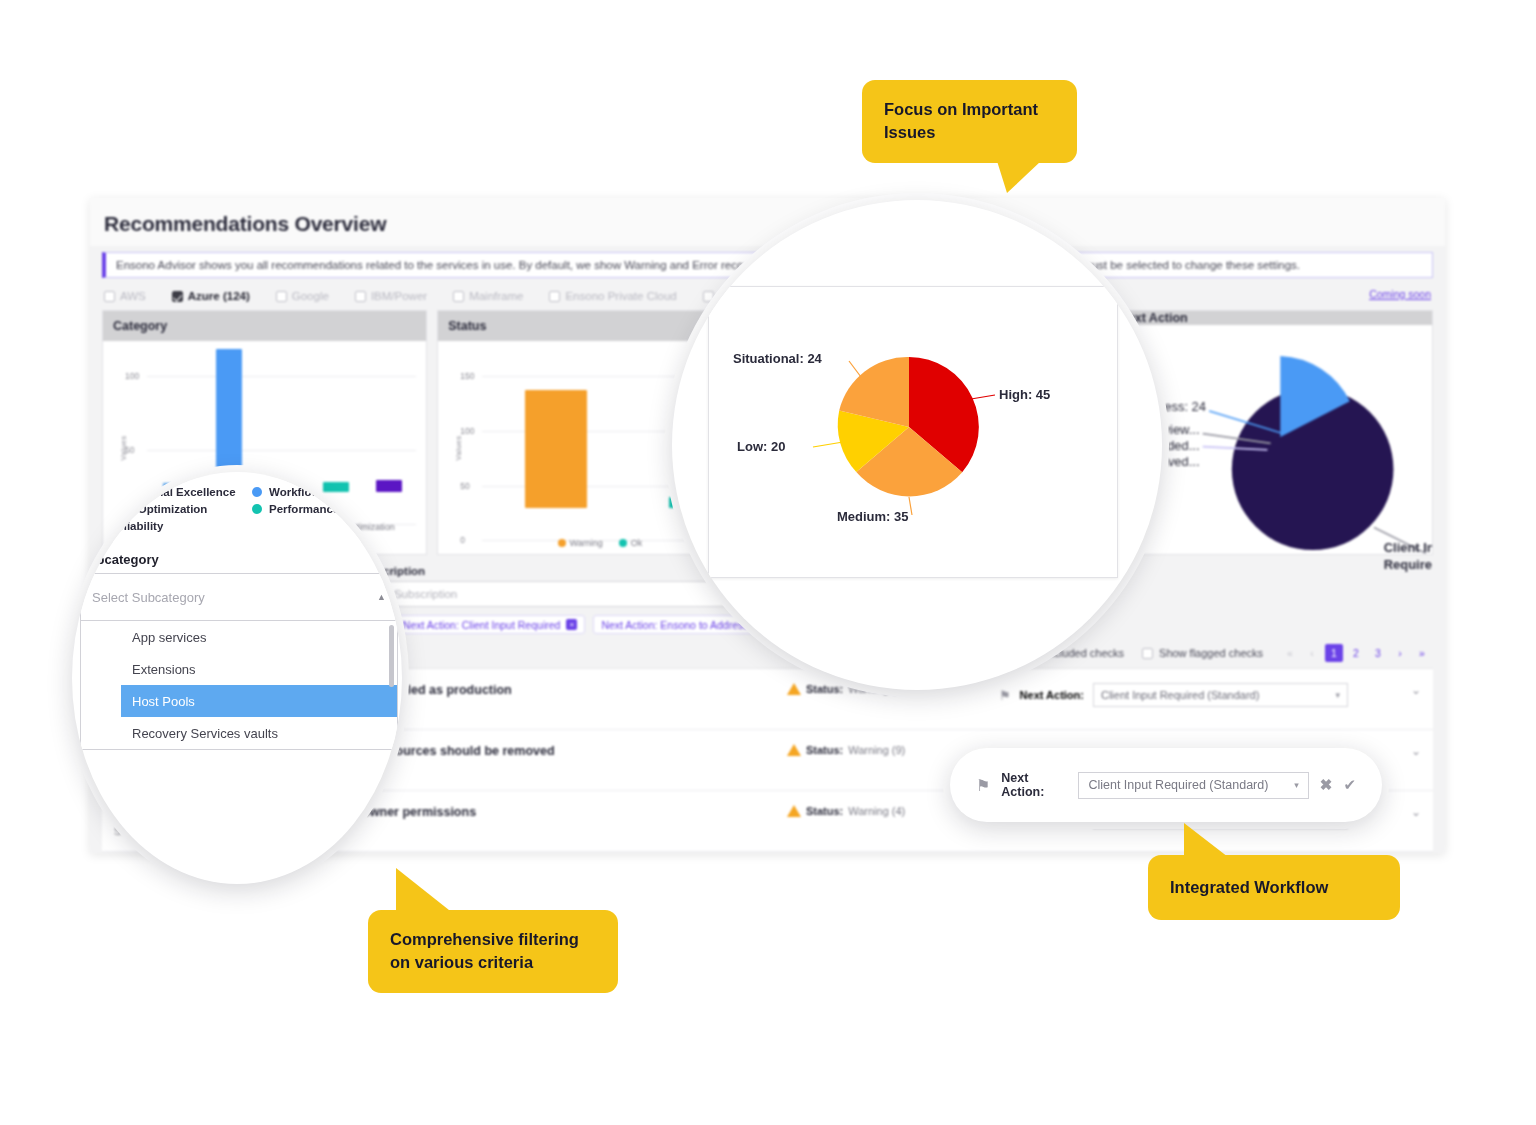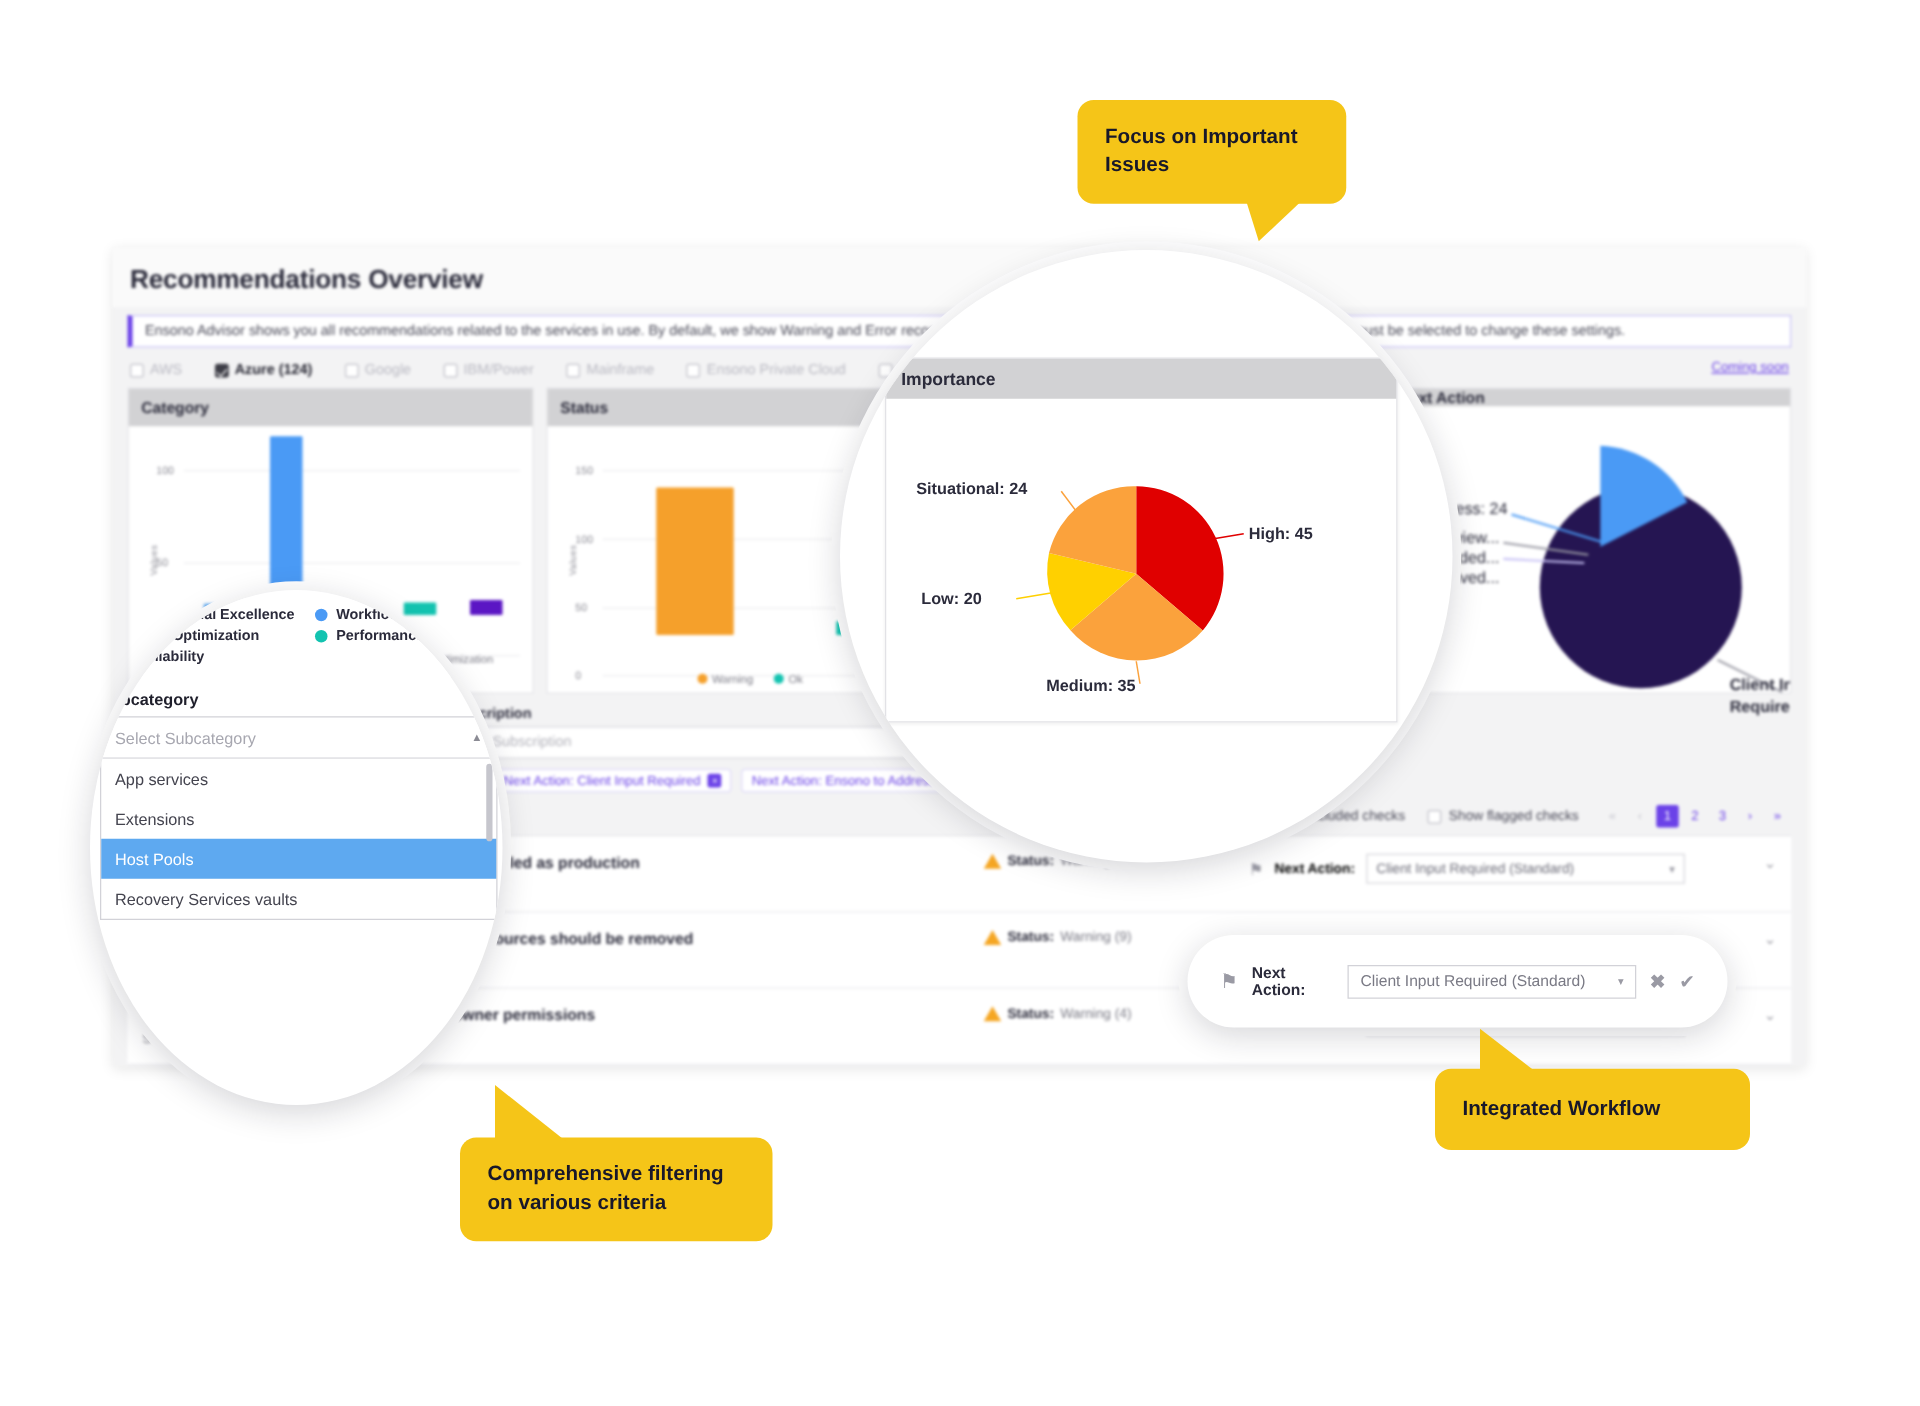--- a/index.html
+++ b/index.html
@@ -207,27 +207,28 @@
   .legend-box {
     position:absolute; left: 8px; top: 6px; width: 322px;
     background:#fff; padding: 8px 12px 10px 12px;
   }
   .lg-grid { display:grid; grid-template-columns: 160px 140px; row-gap:5px; font-size:11.5px; font-weight:bold; color:#2b2b3b; }
   .lg-item { display:flex; align-items:center; gap:7px; }
   .lg-dot { width:10px;height:10px;border-radius:50%; }
   .subcat-wrap { position:absolute; left: 8px; top: 80px; width: 318px; }
   .subcat-label { font-size:13px; font-weight:bold; color:#1f1f2b; margin-bottom:6px; }
   .subcat-input {
-    border:1px solid #d2d2d8; background:#fff; height:34px;
+    border:1px solid #d2d2d8; background:#fff; height:48px;
     display:flex; align-items:center; justify-content:space-between;
     padding:0 11px; font-size:13px; color:#a7a7b0;
   }
   .subcat-list {
     border:1px solid #d2d2d8; border-top:none; background:#fff;
     position:relative;
+    padding-left:40px;
   }
   .sc-opt { height:32px; display:flex; align-items:center; padding:0 11px; font-size:13px; color:#44444f; }
   .sc-opt.sel { background:#5ea9f0; color:#fff; }
   .sc-scroll {
     position:absolute; right:3px; top:4px; width:5px; height:62px;
     background:#c6c6cd; border-radius:3px;
   }
   .caret-up { font-size:9px; color:#8b8b94; }
 
   
@@ -530,21 +531,20 @@
         </div>
       </div>
       <span class="rec-caret">⌄</span>
     </div>
   </div>
 </div>
 
 <div class="lens" id="lens-importance">
   <div class="lens-inner">
     <div class="imp-card">
-      <div class="imp-head">Importance</div>
       <div class="imp-body">
         <svg viewBox="0 0 410 258" width="410" height="258">
 
           <path d="M200 140 L200 70 A70 70 0 0 1 253.2 185.3 Z" fill="#e00000"></path>
 
           <path d="M200 140 L253.2 185.3 A70 70 0 0 1 147.3 185.1 Z" fill="#fba23c"></path>
 
           <path d="M200 140 L147.3 185.1 A70 70 0 0 1 130.2 123.4 Z" fill="#ffd000"></path>
 
           <path d="M200 140 L130.2 123.4 A70 70 0 0 1 200 70 Z" fill="#fba23c"></path>

